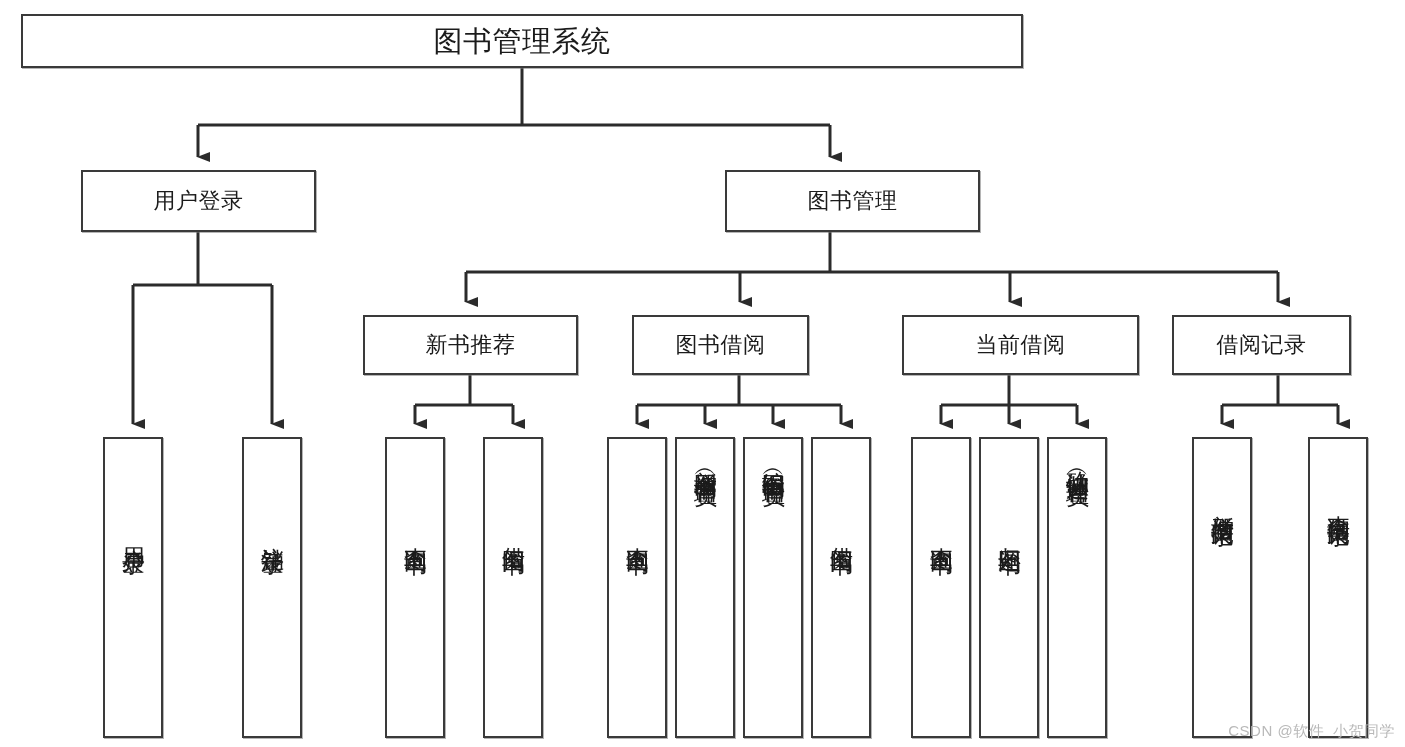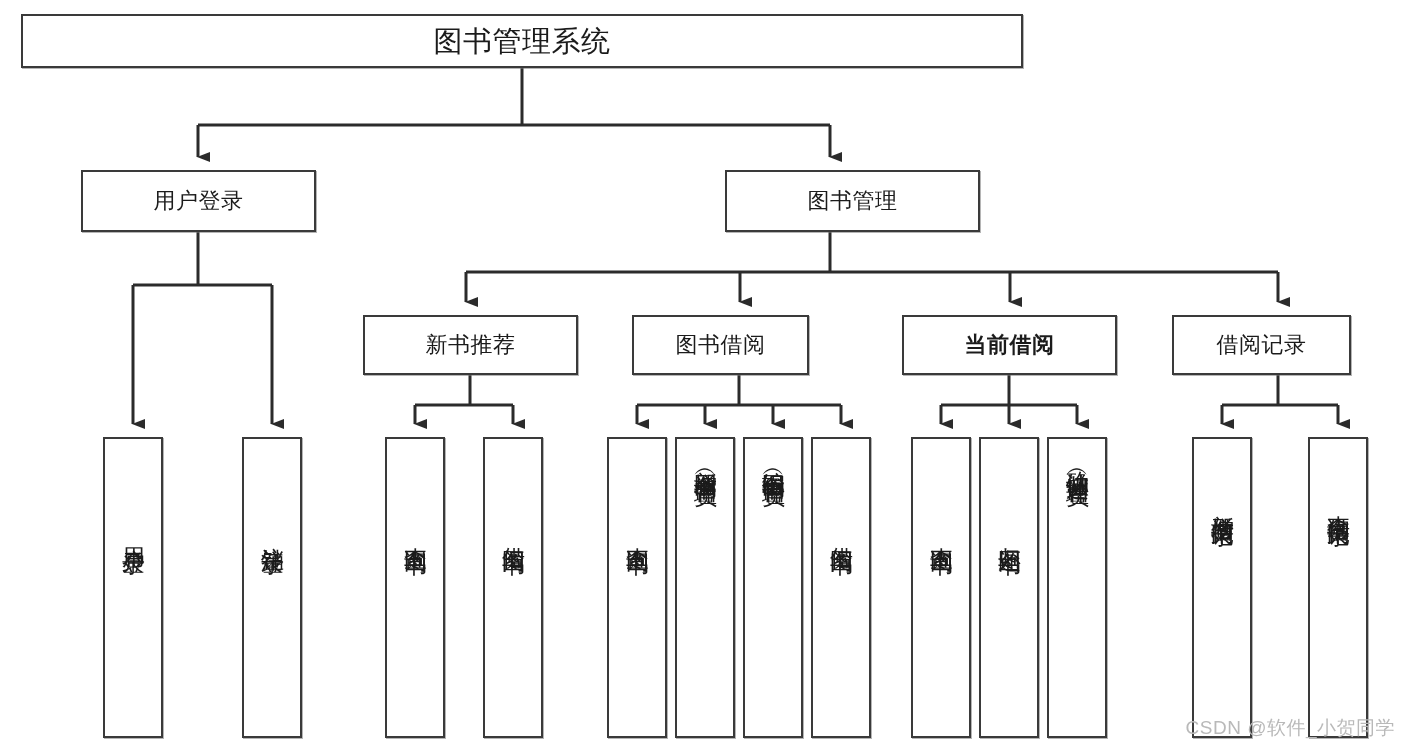--- a/index.html
+++ b/index.html
@@ -13,21 +13,21 @@
   .node.root .lbl{font-size:29px;}
   .node.lvl2 .lbl,.node.lvl3 .lbl{font-size:22px;}
   .node.leaf{align-items:flex-start;justify-content:center;padding-top:12px;}
   .node.leaf .lbl{
       writing-mode:vertical-rl;text-orientation:upright;
       font-size:23px;line-height:1.30;letter-spacing:2px;white-space:pre;
   }
   .node.leaf.mid .lbl{margin-top:78px;}
   .node.leaf.mid2 .lbl{margin-top:46px;}
   .node.leaf.tall .lbl{margin-top:2px;}
-  .watermark{position:absolute;right:10px;bottom:6px;font-size:19px;color:#b9b9b9;
+  .watermark{position:absolute;right:10px;bottom:6px;font-size:15px;color:#b9b9b9;
              letter-spacing:.5px;white-space:nowrap;margin-top:20px;}
 </style>
 </head>
 <body>
 
 <div id="stage">
 
   <svg id="wires" viewBox="0 0 1405 747">
     <defs>
       <marker id="arw" markerWidth="11" markerHeight="13" refX="5.5" refY="12" orient="auto" markerUnits="userSpaceOnUse">
@@ -88,21 +88,21 @@
   <div class="node lvl2" style="left:697px;top:170px;width:255px;height:62px;margin-left:28px;">
     <span class="lbl">图书管理</span>
   </div>
 
   <div class="node lvl3" style="left:363px;top:315px;width:215px;height:60px;">
     <span class="lbl">新书推荐</span>
   </div>
   <div class="node lvl3" style="left:632px;top:315px;width:177px;height:60px;">
     <span class="lbl">图书借阅</span>
   </div>
-  <div class="node lvl3" style="left:902px;top:315px;width:215px;height:60px;font-weight:bold;">
+  <div class="node lvl3" style="left:902px;top:315px;width:237px;height:60px;">
     <span class="lbl">当前借阅</span>
   </div>
   <div class="node lvl3" style="left:1172px;top:315px;width:179px;height:60px;">
     <span class="lbl">借阅记录</span>
   </div>
 
   <div class="node leaf mid" style="left:103px;top:437px;width:60px;height:301px;">
     <span class="lbl">用户登录</span>
   </div>
   <div class="node leaf mid" style="left:242px;top:437px;width:60px;height:301px;">

